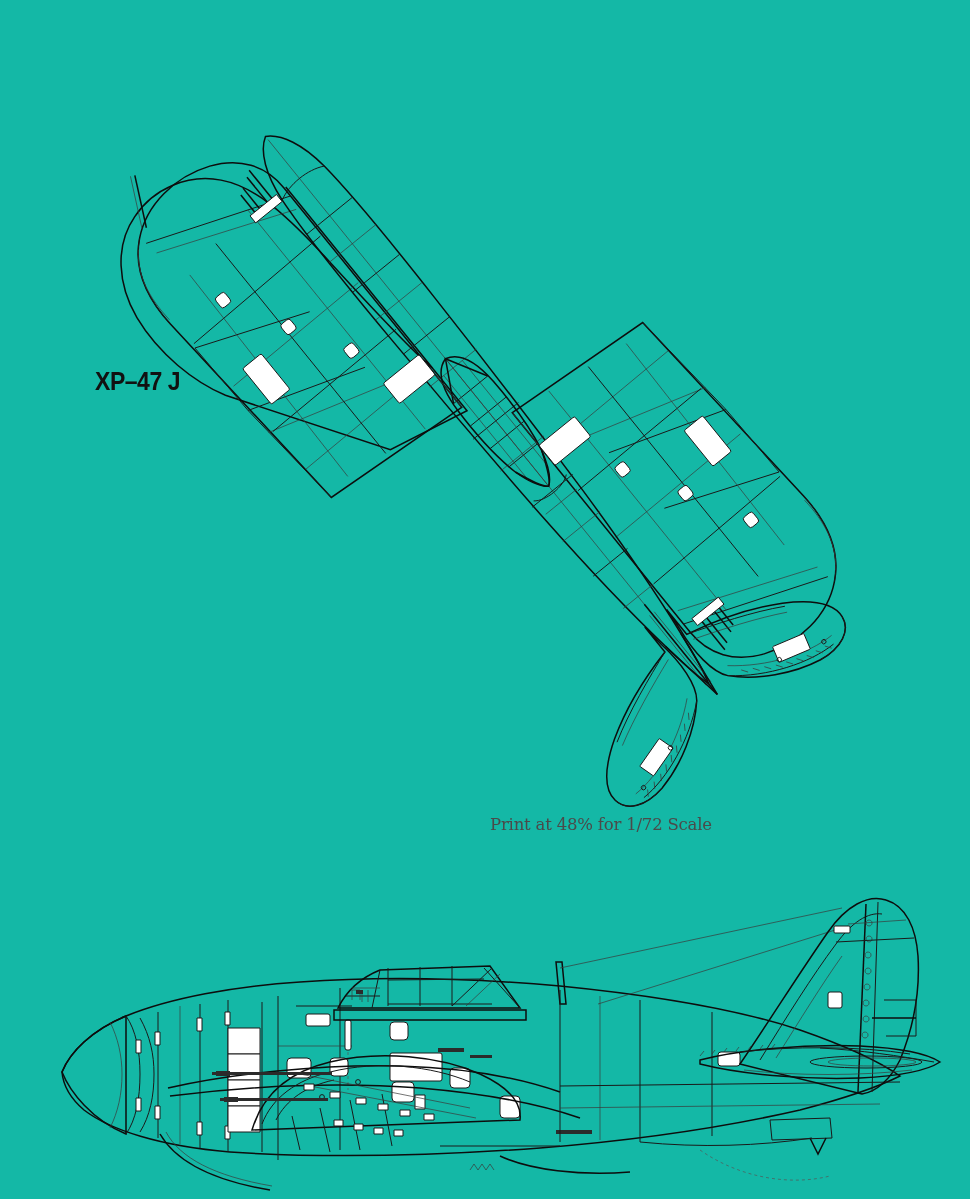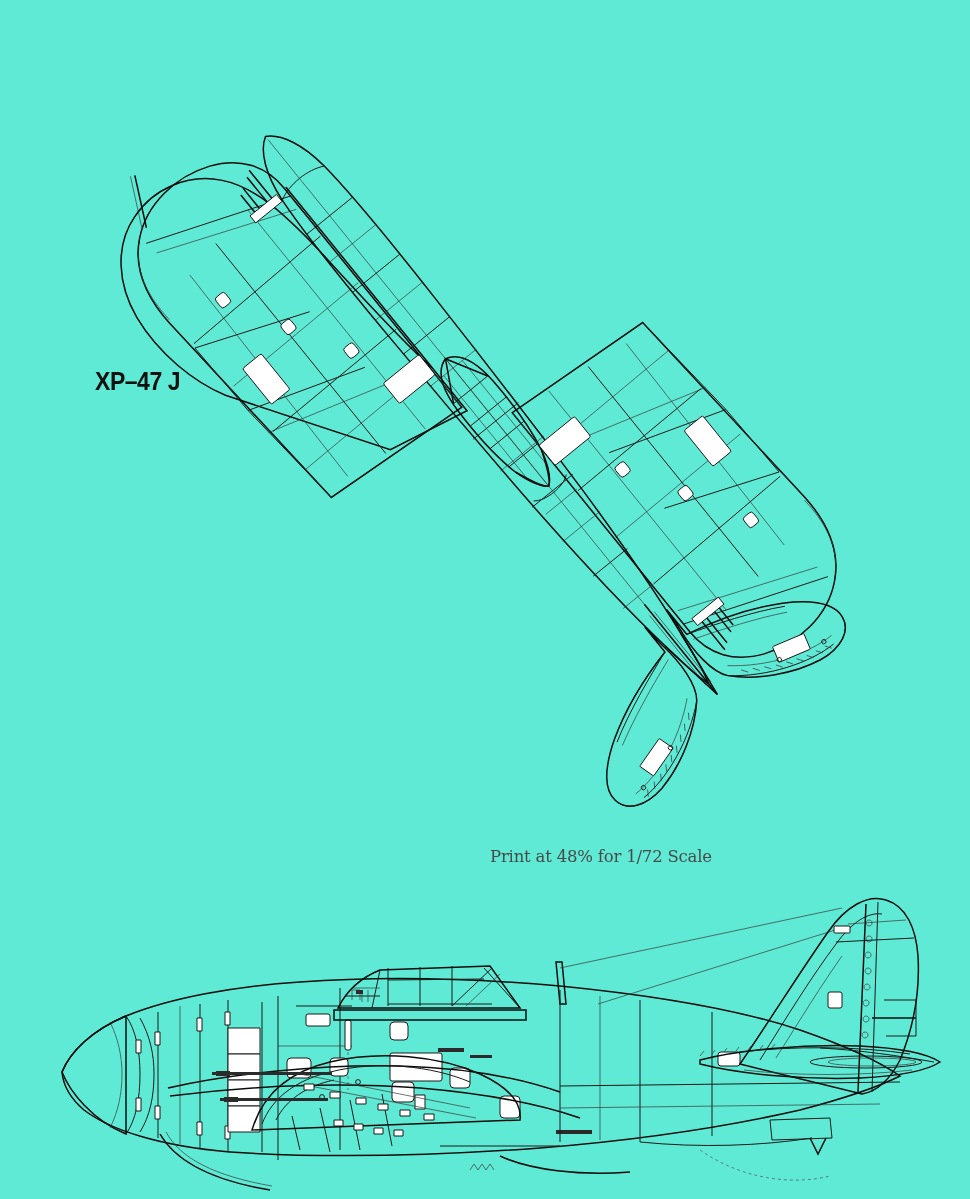--- a/index.html
+++ b/index.html
@@ -1,42 +1,41 @@
 <!DOCTYPE html>
 <html><head>
 <meta charset="utf-8">
 <style>
   html,body{margin:0;padding:0;background:#ffffff;}
   body{
     width:970px;height:1199px;overflow:hidden;position:relative;
     font-family:"Liberation Sans",sans-serif;
     -webkit-font-smoothing:antialiased;
   }
-  #sheet{position:absolute;inset:0;background:#5eead4;}
+  #sheet{position:absolute;inset:0;background:#14b8a6;}
   svg.plan{position:absolute;top:0;left:0;width:970px;height:1199px;}
   .ln{fill:none;stroke:#1a1a1a;stroke-width:1;vector-effect:non-scaling-stroke;}
   .ln-b{fill:none;stroke:#0d0d0d;stroke-width:1.5;vector-effect:non-scaling-stroke;}
   .ln-t{fill:none;stroke:#3a3a3a;stroke-width:0.7;vector-effect:non-scaling-stroke;}
   .ln-d{fill:none;stroke:#555;stroke-width:0.7;stroke-dasharray:3 3;vector-effect:non-scaling-stroke;}
   .fillw{fill:#ffffff;stroke:#1a1a1a;stroke-width:1;vector-effect:non-scaling-stroke;}
   .solid{fill:#2b2b2b;stroke:none;}
 
   #title-label{
     position:absolute;left:95px;top:367px;
     font-family:"Liberation Sans",sans-serif;
     font-weight:bold;font-size:25px;letter-spacing:-0.5px;
     color:#111111;white-space:nowrap;
     transform:scaleX(0.92);transform-origin:left top;
   }
   #scale-note{
     position:absolute;left:490px;top:815px;
     font-family:"DejaVu Serif",serif;
     font-size:16.5px;color:#4a4a4a;white-space:nowrap;
     letter-spacing:-0.2px;
-    margin-top:32px;
   }
 </style>
 </head>
 <body>
 
 <div id="sheet">
 
   <svg class="plan" viewBox="0 0 970 1199" preserveAspectRatio="none">
 
     <g transform="translate(487,410) rotate(-39)">

